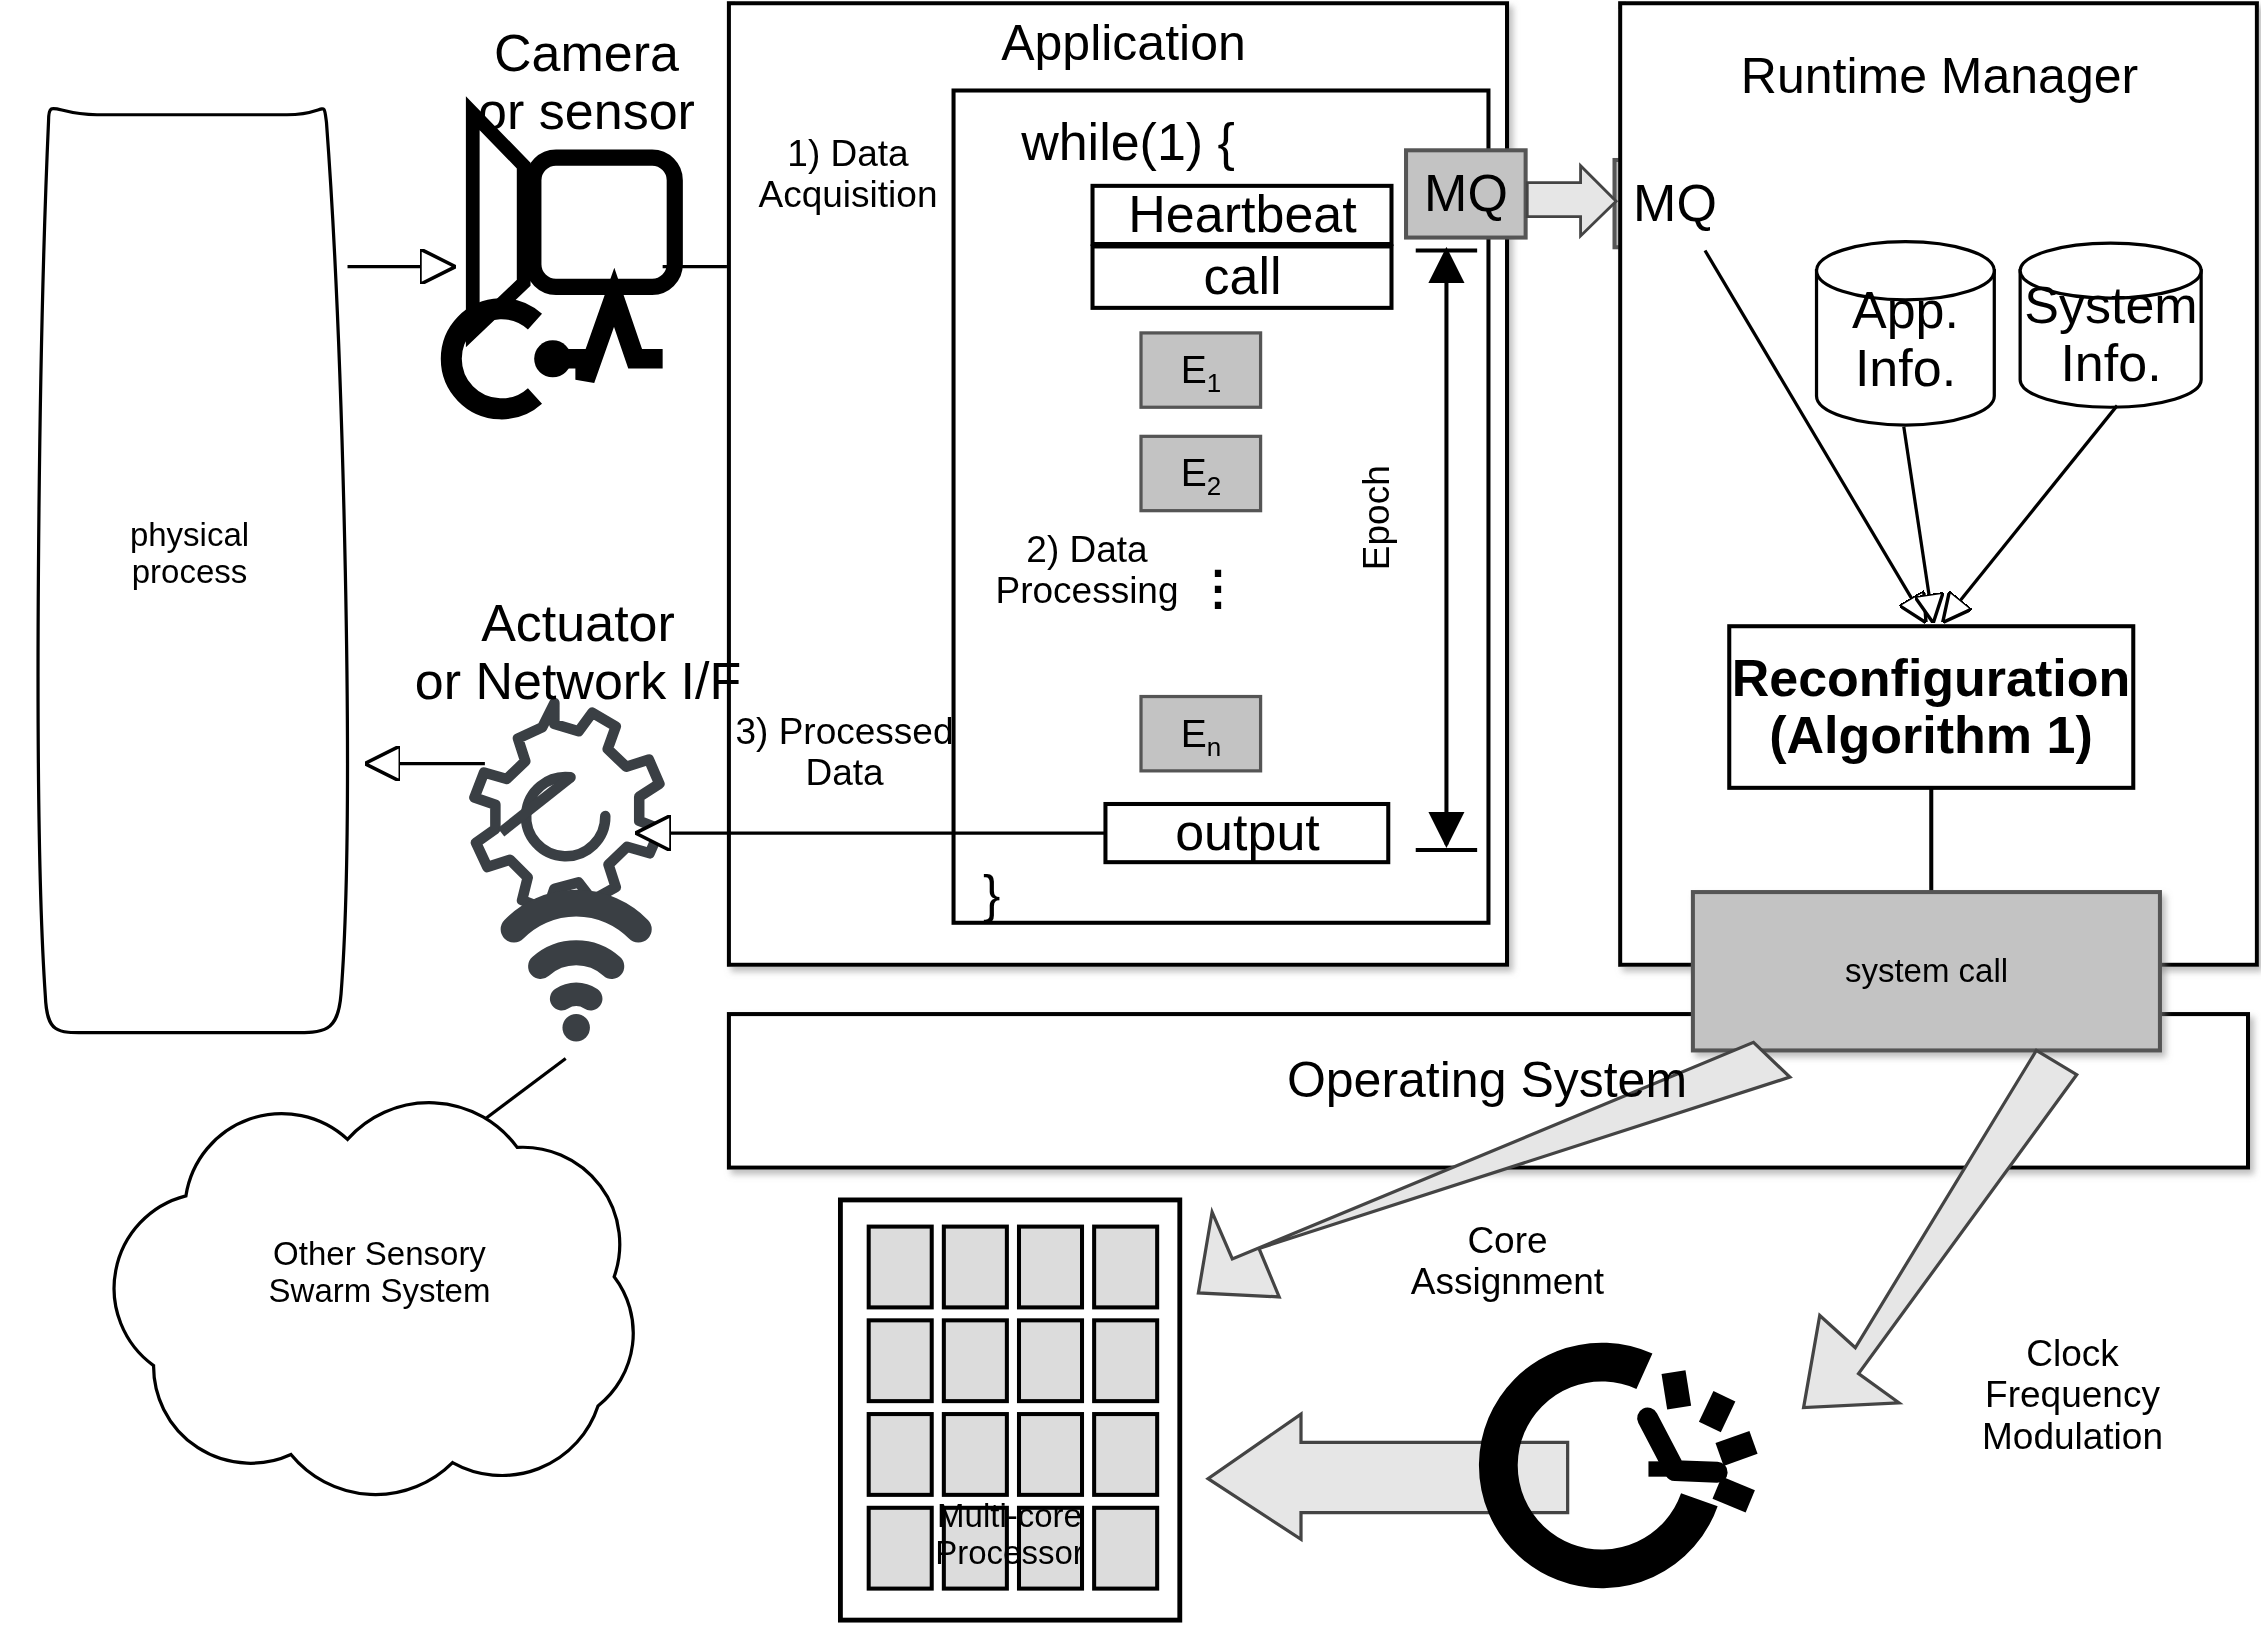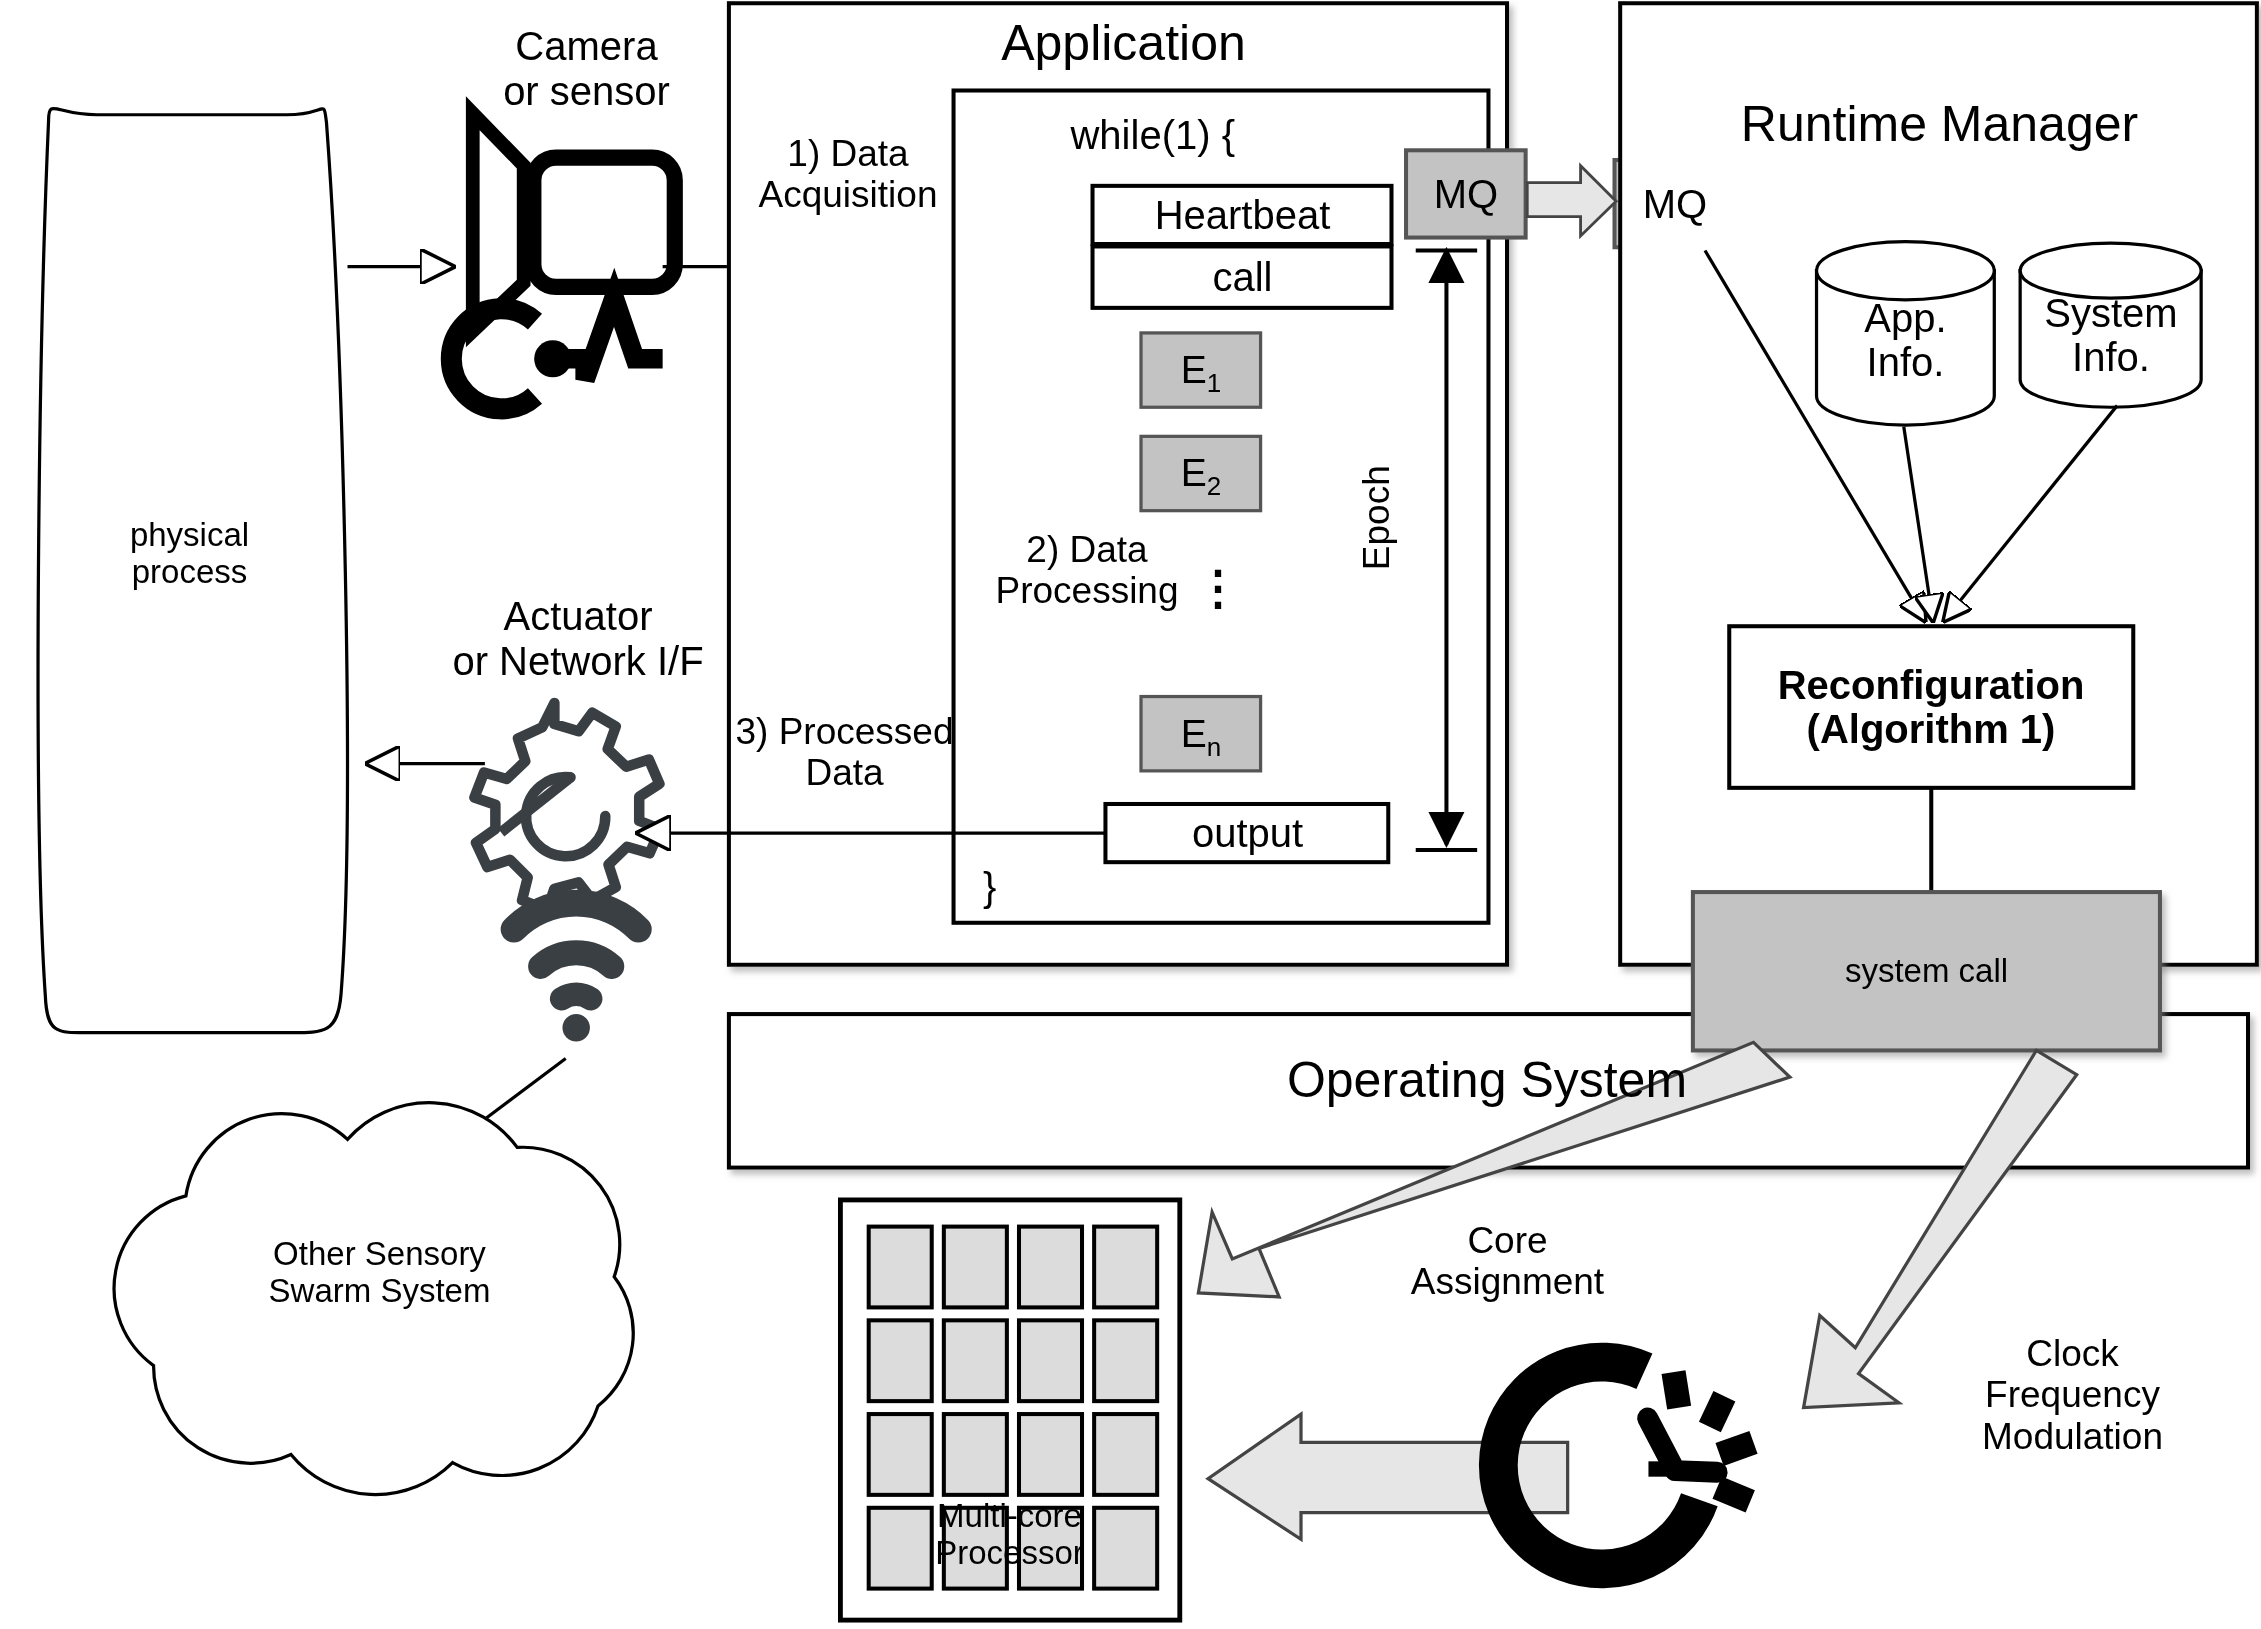--- a/index.html
+++ b/index.html
@@ -2,21 +2,21 @@
 <html style="font-size:13px"><head>
 <meta charset="utf-8">
 <style>
   html,body{margin:0;padding:0;background:#fff;}
   body{font-family:"Liberation Sans", sans-serif;}
   #stage{position:relative;width:2261px;height:1629px;background:#fff;overflow:hidden;}
   #svgroot{position:absolute;left:0;top:0;width:2261px;height:1629px;}
   .lbl{position:absolute;color:#000;line-height:1.12;text-align:center;white-space:pre-line;}
   .f-title{font-size:50px;}
   .f-big{font-size:33px;}
-  .f-mid{font-size:40px;}
+  .f-mid{font-size:52px;}
   .f-small{font-size:37px;}
   .box-txt{position:absolute;display:flex;align-items:center;justify-content:center;text-align:center;line-height:1.1;color:#000;}
 </style>
 </head>
 <body>
 
 <div id="stage">
 
   <svg id="svgroot" viewBox="0 0 2798 2016" xmlns="http://www.w3.org/2000/svg">
     <defs>
@@ -251,21 +251,21 @@
     <span>E</span>
       <span style="font-size:26px;align-self:flex-end;padding-bottom:9.7px;">n</span>
   </div>
 
   <div class="lbl f-small" style="left:1296px;top:497px;width:162px;transform:rotate(-90deg);transform-origin:center;">Epoch</div>
 
   <div class="box-txt f-mid" style="left:1406px;top:150px;width:120px;height:87px;">MQ</div>
 
   <div class="box-txt f-mid" style="left:1615px;top:160px;width:120px;height:87px;">MQ</div>
 
-  <div class="lbl f-title" style="left:1673px;top:48px;width:533px;margin-top:48px;">Runtime Manager</div>
+  <div class="lbl f-title" style="left:1673px;top:48px;width:533px;">Runtime Manager</div>
 
   <div class="box-txt f-mid" style="left:1823px;top:271px;width:165px;height:137px;">App.
 Info.</div>
 
   <div class="box-txt f-mid" style="left:2027px;top:268px;width:168px;height:133px;">System
 Info.</div>
 
   <div class="box-txt f-mid" style="left:1729px;top:626px;width:404px;height:162px;font-weight:bold;">Reconfiguration
 (Algorithm 1)</div>
 

